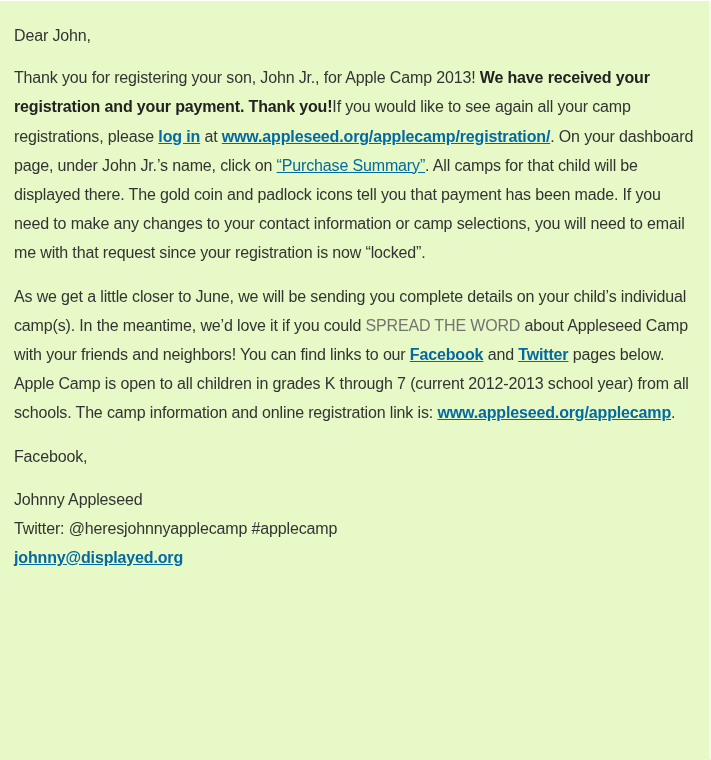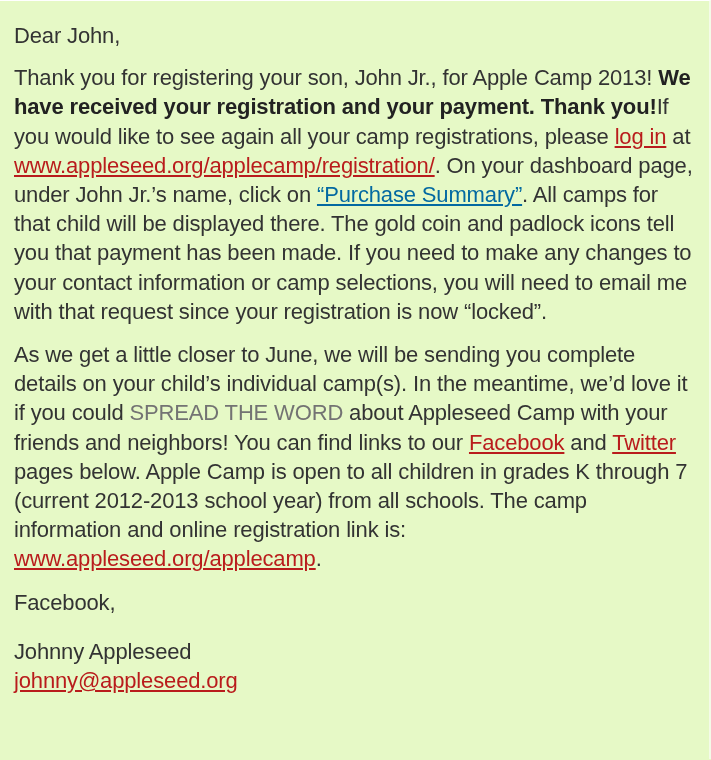--- a/index.html
+++ b/index.html
@@ -11,47 +11,48 @@
   }
   .frame {
     position: relative;
     width: 709px; height: 758px;
     border-top: 1px solid #ffffff;
     border-right: 2px solid #f4fbe8;
     background: #e6f9c6;
   }
   .letter {
     padding: 20px 14px 0 14px;
-    font-size: 22px;
+    font-size: 16px;
     line-height: 29.2px;
     letter-spacing: -0.15px;
   }
   p { margin: 0 0 14px 0; }
   .greeting { margin-bottom: 13px; }
   .bold { font-weight: bold; color: #222; }
-  a.link-blue { color: #b91c1c; text-decoration: underline; }
+  a.link-blue { color: #0369a1; text-decoration: underline; font-weight: bold; }
   a.link-red { color: #0369a1; text-decoration: underline; }
   .red-text { color: #737373; }
   .sig-line { display: block; line-height: 29px; }
-  .signature { margin-top: 20px; }
+  .signature { margin-top: 14px; }
 </style>
 </head>
 <body>
 
 <div class="frame">
   <div class="letter">
 
     <p class="greeting">Dear John,</p>
 
     <p><span>Thank you for registering your son, John Jr., for Apple Camp 2013! </span><span class="bold">We have received your registration and your payment. Thank you!</span><span>If you would like to see again all your camp registrations, please </span><a class="link-blue" href="#">log in</a><span> at </span><a class="link-blue" href="#">www.appleseed.org/applecamp/registration/</a><span>. On your dashboard page, under John Jr.’s name, click on </span><a class="link-red" href="#">“Purchase Summary”</a><span>. All camps for that child will be displayed there. The gold coin and padlock icons tell you that payment has been made. If you need to make any changes to your contact information or camp selections, you will need to email me with that request since your registration is now “locked”.</span></p>
 
     <p><span>As we get a little closer to June, we will be sending you complete details on your child’s individual camp(s). In the meantime, we’d love it if you could </span><span class="red-text">SPREAD THE WORD</span><span> about Appleseed Camp with your friends and neighbors! You can find links to our </span><a class="link-blue" href="#">Facebook</a><span> and </span><a class="link-blue" href="#">Twitter</a><span> pages below. Apple Camp is open to all children in grades K through 7 (current 2012-2013 school year) from all schools. The camp information and online registration link is: </span><a class="link-blue" href="#">www.appleseed.org/applecamp</a><span>.</span></p>
 
 
     <p>Facebook,</p>
 
     <div class="signature">
       <span class="sig-line">Johnny Appleseed</span>
-      <span class="sig-line"><a class="link-blue" href="#">johnny@appleseed.org</a></span>
+      <span class="sig-line">Twitter: @heresjohnnyapplecamp #applecamp</span>
+      <span class="sig-line"><a class="link-blue" href="#">johnny@displayed.org</a></span>
     </div>
 
   </div>
 </div>
 
 </body></html>

